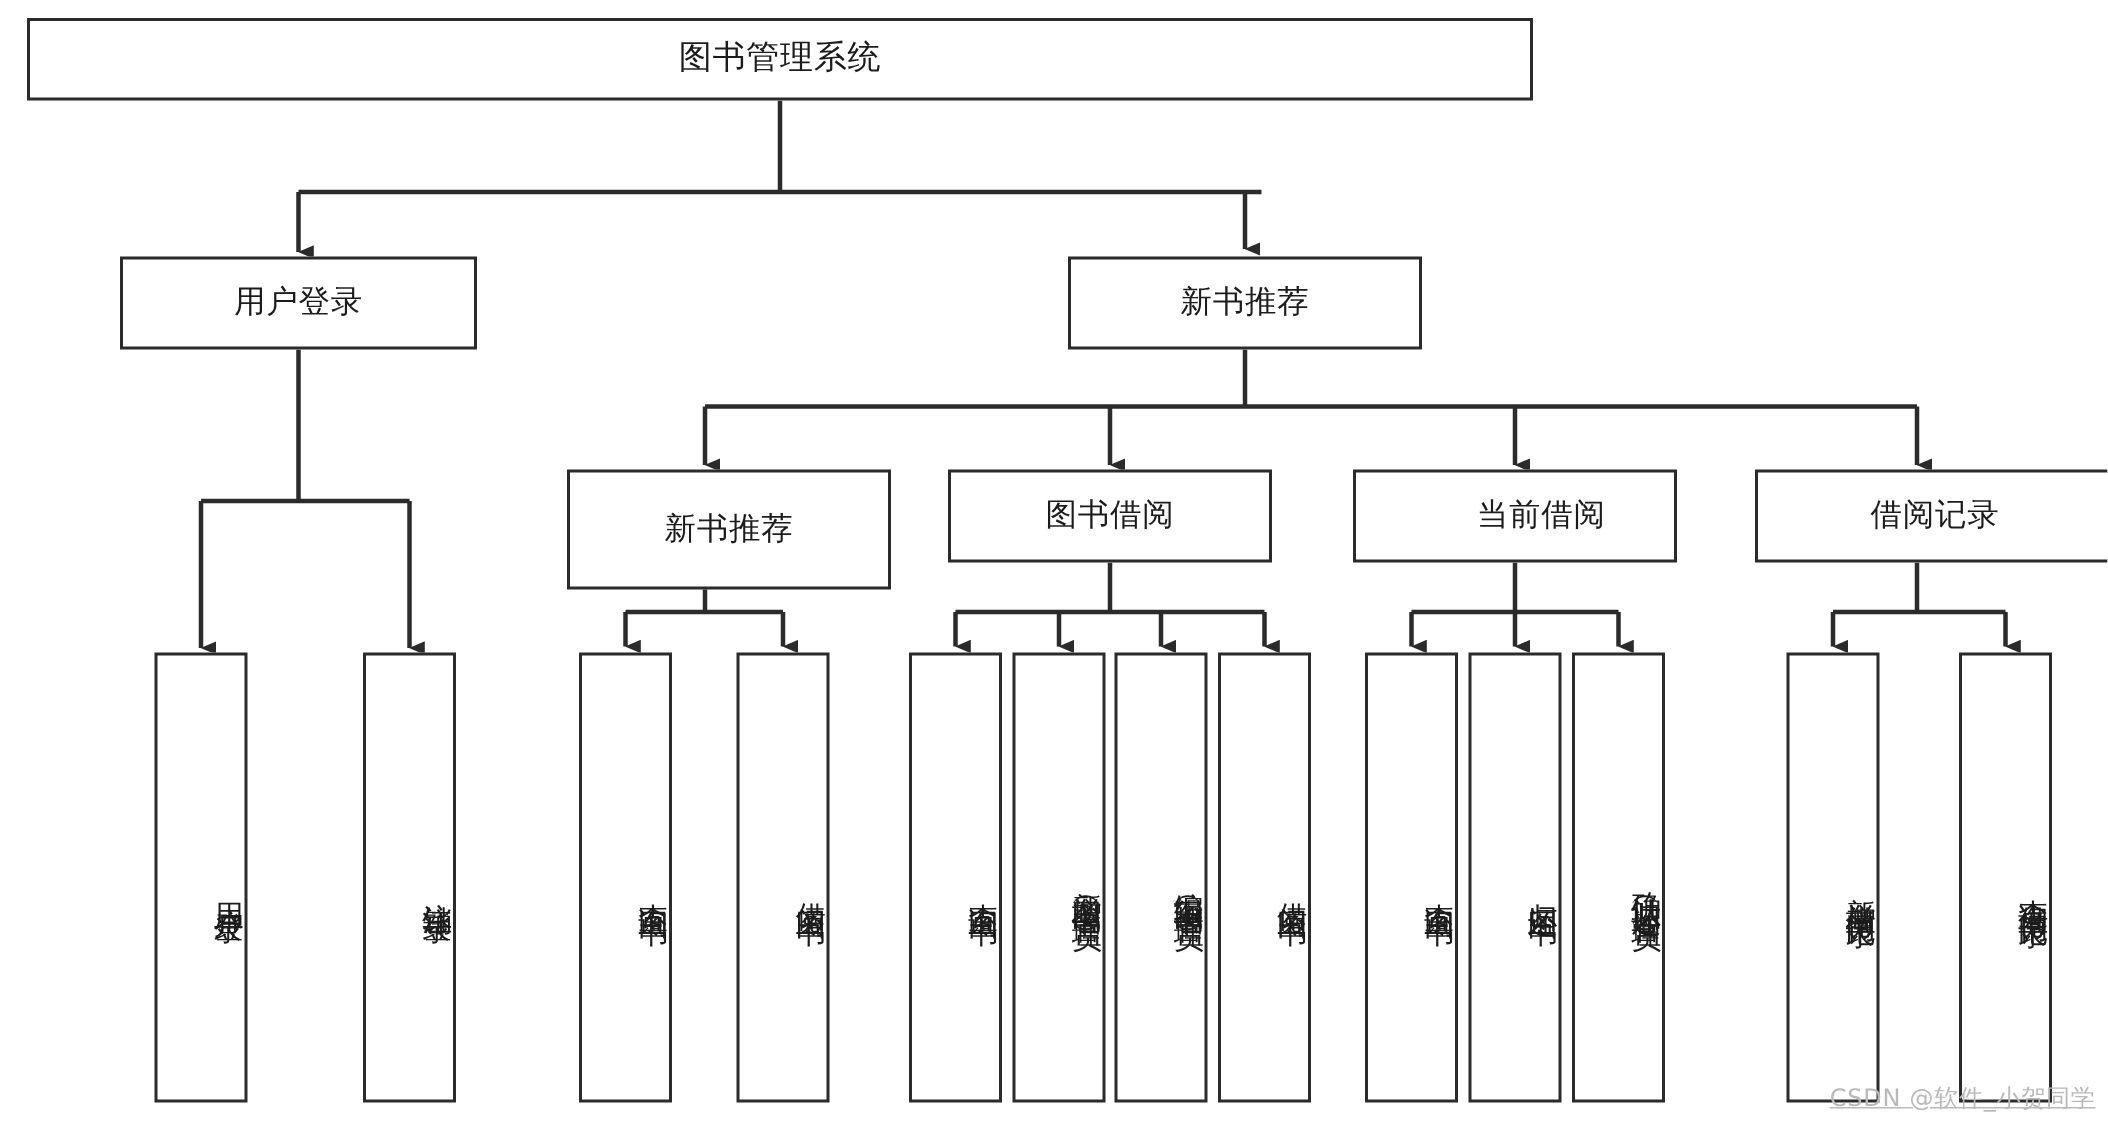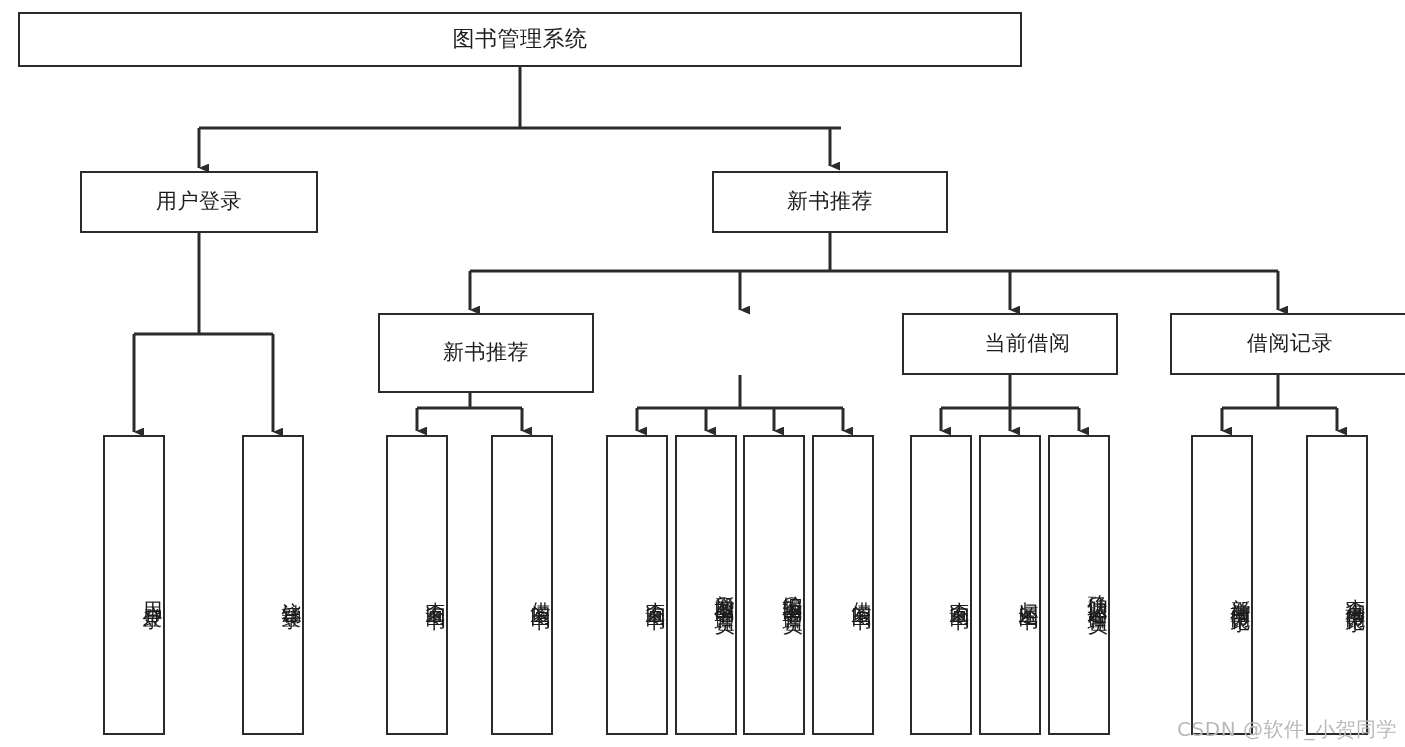--- a/index.html
+++ b/index.html
@@ -55,24 +55,25 @@
   }
   .node.vert .vlabel {
     display: block;
     writing-mode: vertical-rl;
     text-orientation: upright;
   }
   .watermark {
     position: absolute;
     right: 8px;
     bottom: 4px;
-    font-size: 20px;
+    font-size: 16px;
     color: #b9b9b9;
     letter-spacing: 0.5px;
     white-space: nowrap;
+    text-decoration: underline;
   }
 </style>
 </head>
 <body>
 
 <div id="diagram-root">
 
   <svg id="edges-layer" viewBox="0 0 1405 747" width="1405" height="747">
     <defs>
       <marker id="arrowhead" markerWidth="9" markerHeight="11" refX="4.5" refY="10.2" orient="auto" markerUnits="userSpaceOnUse">
@@ -122,20 +123,21 @@
       <path d="M1337,408 L1337,431" marker-end="url(#arrowhead)"></path>
     </g>
   </svg>
 
   <div class="node horiz root" style="left:18px; top:12px; width:1004px; height:55px;">图书管理系统</div>
 
   <div class="node horiz" style="left:80px; top:171px; width:238px; height:62px;">用户登录</div>
   <div class="node horiz" style="left:712px; top:171px; width:236px; height:62px;">新书推荐</div>
 
   <div class="node horiz" style="left:378px; top:313px; width:216px; height:80px;">新书推荐</div>
+  <div class="node horiz" style="left:632px; top:313px; width:216px; height:62px;">图书借阅</div>
   <div class="node horiz" style="left:902px; top:313px; width:216px; height:62px;padding-left:35px;">当前借阅</div>
   <div class="node horiz" style="left:1170px; top:313px; width:240px; height:62px;">借阅记录</div>
 
   <div class="node vert" style="left:103px; top:435px; width:62px; height:300px;">
     <span class="vlabel">用户登录</span>
   </div>
   <div class="node vert" style="left:242px; top:435px; width:62px; height:300px;">
     <span class="vlabel">注销登录</span>
   </div>
 

